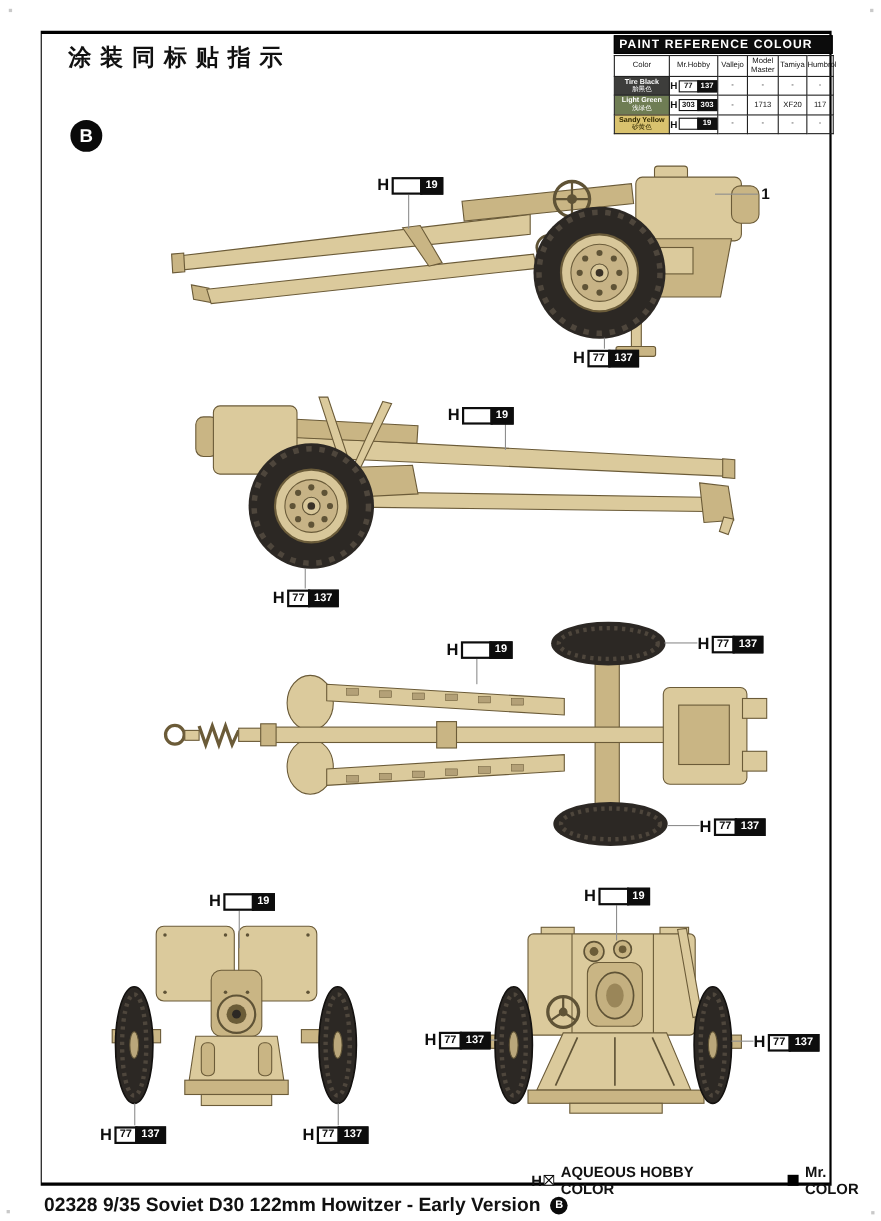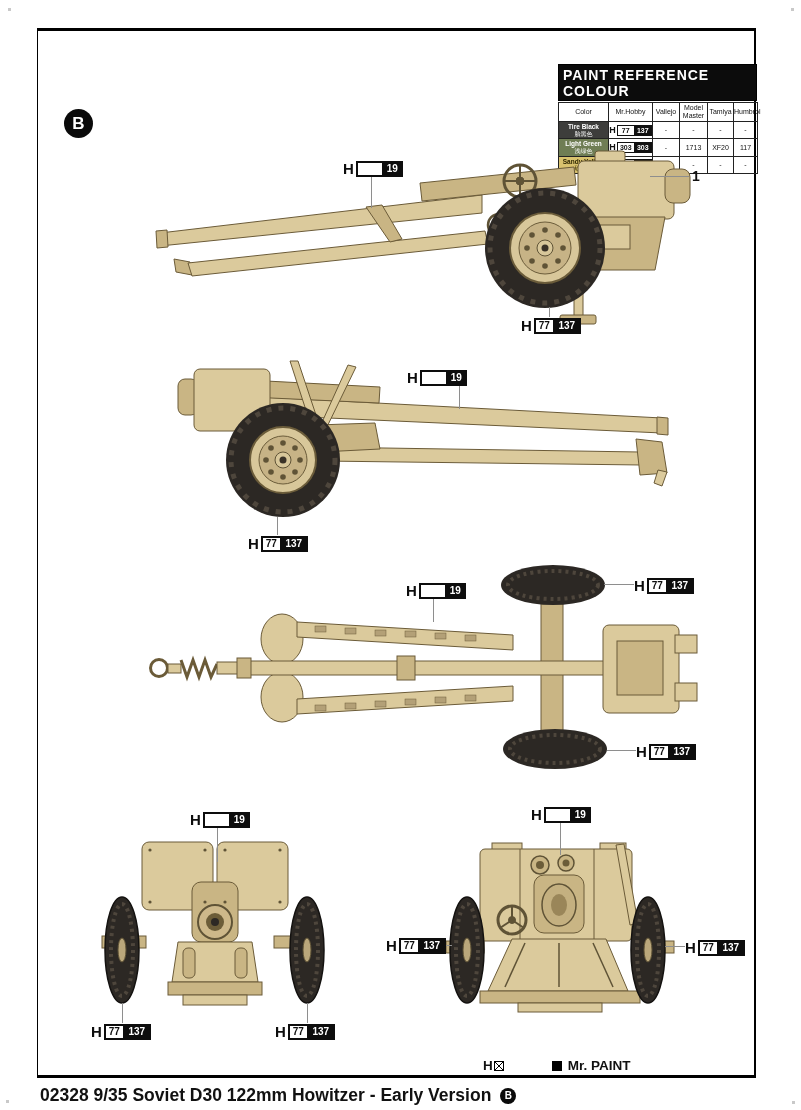--- a/index.html
+++ b/index.html
@@ -14,22 +14,22 @@
 
   
   .title-cn{position:absolute;left:62px;top:38px;font-size:21px;font-weight:bold;letter-spacing:8px;}
   .title-en{position:absolute;left:62px;top:64px;font-size:24px;font-weight:bold;}
   .badge{position:absolute;left:64px;top:109px;width:29px;height:29px;border-radius:50%;
          background:#0a0a0a;color:#fff;font-size:17px;font-weight:bold;
          display:flex;align-items:center;justify-content:center;}
 
   
   .paint-table{position:absolute;left:558px;top:32px;width:199px;}
-  .pt-title{background:#0c0c0c;color:#fff;font-size:14px;font-weight:bold;
-            letter-spacing:1px;padding:2px 4px 1px 4px;border:1px solid #000;margin-top:32px;}
+  .pt-title{background:#0c0c0c;color:#fff;font-size:11px;font-weight:bold;
+            letter-spacing:1px;padding:2px 4px 1px 4px;border:1px solid #000;}
   .paint-table table{border-collapse:collapse;width:100%;table-layout:fixed;margin-top:1px;}
   .paint-table th,.paint-table td{border:1px solid #222;font-size:7px;text-align:center;
             padding:1px 0;vertical-align:middle;line-height:1.15;}
   .paint-table th{font-weight:normal;height:14px;}
   .paint-table td{height:14px;}
   .sw-name{font-size:6.5px;font-weight:bold;}
   .sw-cn{font-size:6px;}
   .chip{display:inline-flex;align-items:center;justify-content:center;}
   .chip-h{font-size:9px;font-weight:bold;margin-right:1px;}
   .chip-bx{height:9px;line-height:9px;font-size:7px;font-weight:bold;min-width:14px;
@@ -75,20 +75,21 @@
 
 <div class="page">
 
   <div class="regmark" style="left:8px;top:8px"></div>
   <div class="regmark" style="left:791px;top:8px"></div>
   <div class="regmark" style="left:6px;top:1100px"></div>
   <div class="regmark" style="left:792px;top:1101px"></div>
 
   <div class="frame"></div>
 
+  <div class="title-cn">涂装同标贴指示</div>
   <div class="badge">B</div>
 
   <div class="paint-table">
     <div class="pt-title">PAINT  REFERENCE  COLOUR</div>
     <table>
       <colgroup>
           <col style="width:50px">
           <col style="width:44px">
           <col style="width:27px">
           <col style="width:28px">
@@ -447,23 +448,24 @@
 
   <div class="legend">
     <span class="lg-h">H</span>
     <span class="boxx">
       <svg width="10" height="10" viewBox="0 0 10 10">
           <rect x="0.5" y="0.5" width="9" height="9" fill="#fff" stroke="#000"></rect>
           <line x1="1" y1="1" x2="9" y2="9" stroke="#000"></line>
           <line x1="9" y1="1" x2="1" y2="9" stroke="#000"></line>
         </svg>
     </span>
+    <span>AQUEOUS HOBBY COLOR</span>
     <span class="lg-gap"></span>
     <span class="sq"></span>
-    <span>Mr. PAINT</span>
+    <span>Mr. COLOR</span>
   </div>
 
   <div class="kit-line">
     <span>02328 9/35  Soviet D30 122mm Howitzer - Early Version</span>
     <span class="kit-badge">B</span>
   </div>
 
 </div>
 
 </body></html>

